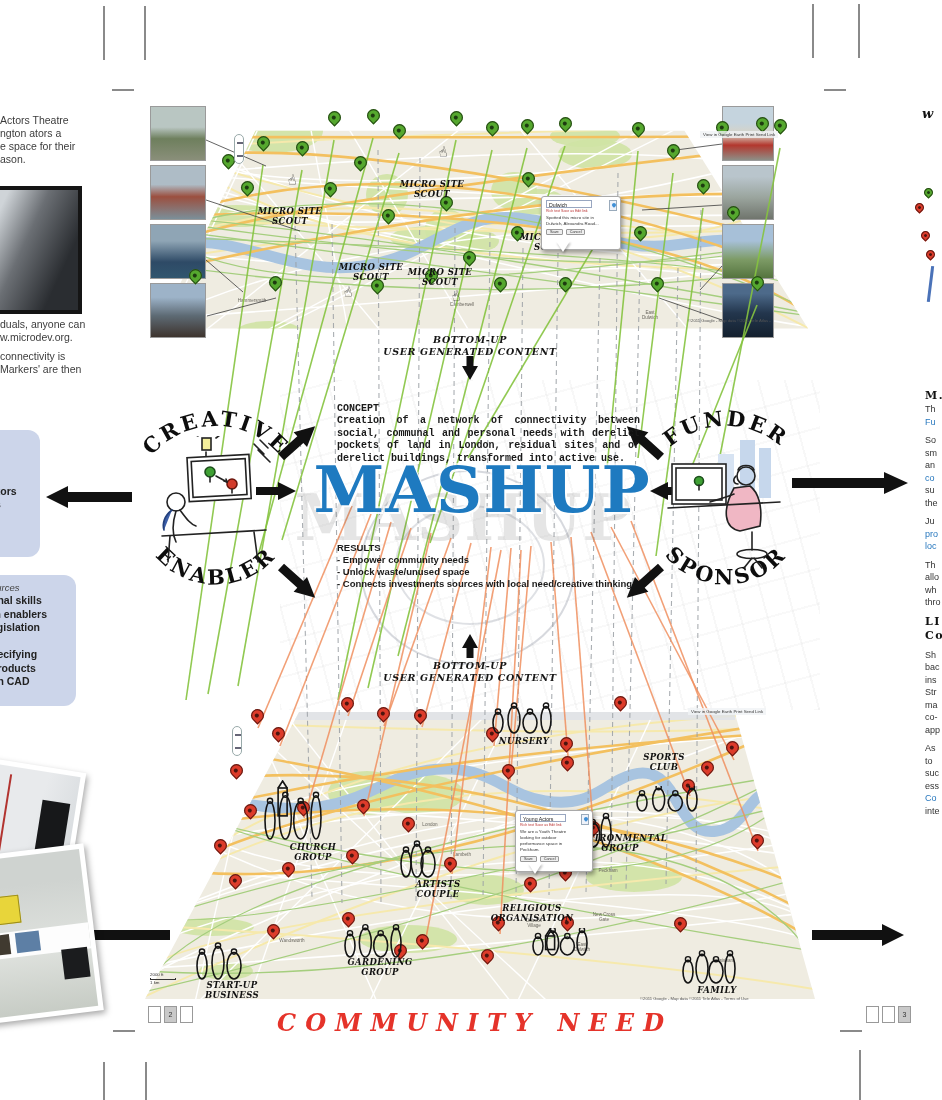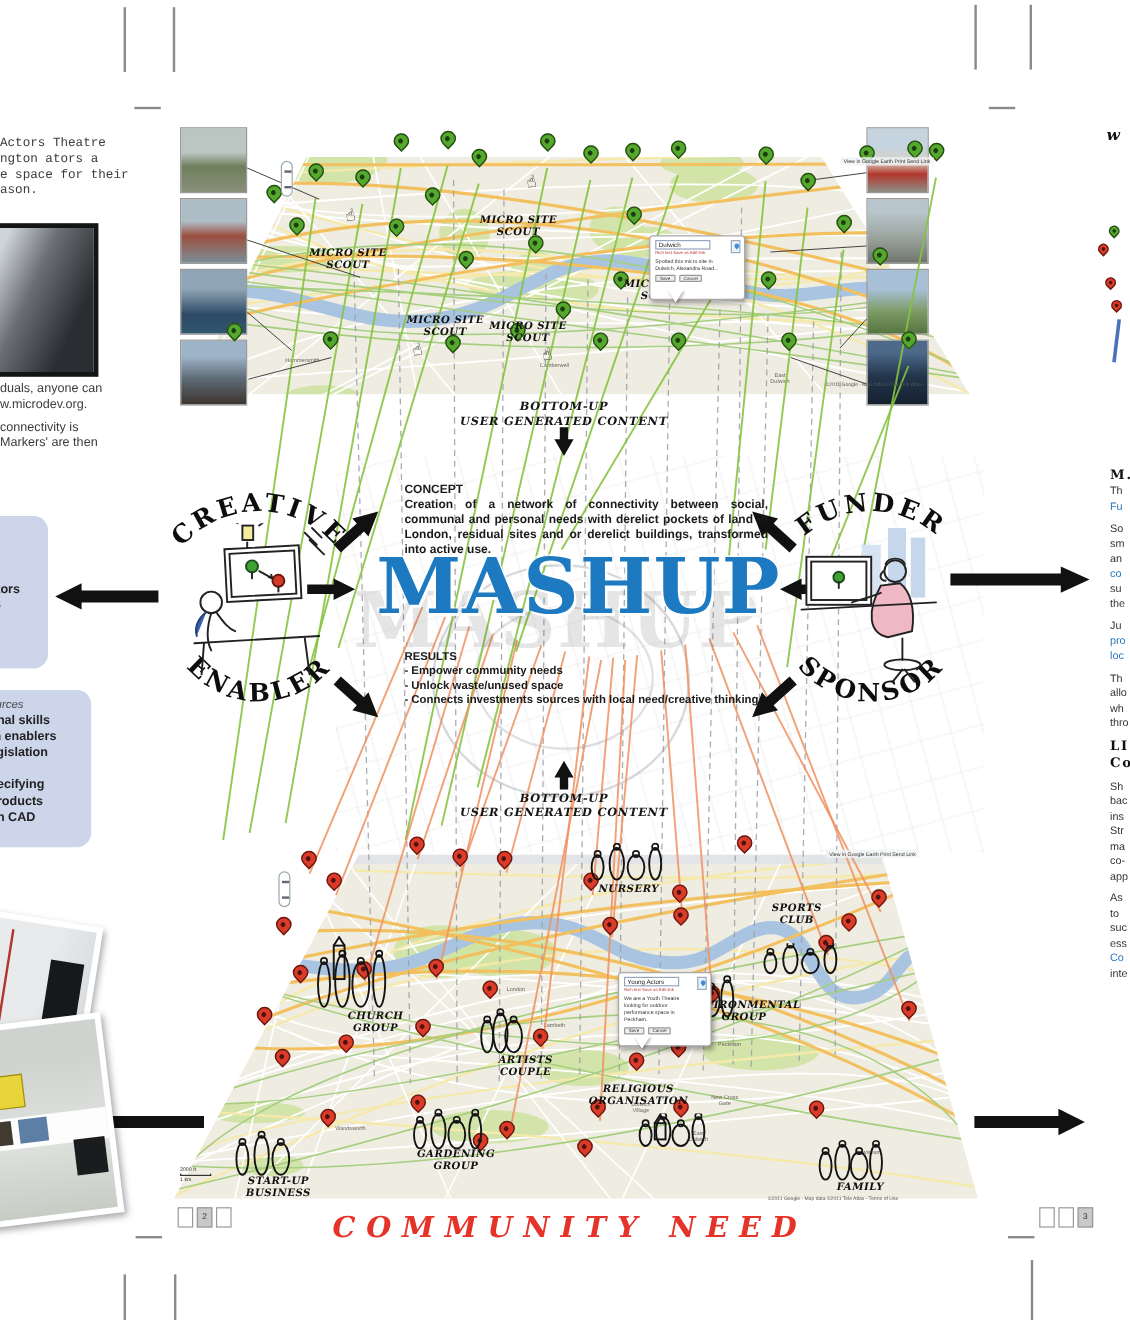--- a/index.html
+++ b/index.html
@@ -70,21 +70,21 @@
     padding:1px 3px;}
   .scalebox{position:absolute;font-size:4.4px;color:#333;z-index:6;line-height:1.3;}
   .scalebar{width:26px;height:2px;border:1px solid #333;border-top:none;}
   .zctl{position:absolute;width:10px;height:30px;background:#fff;border:1px solid #9aa;
     border-radius:5px;z-index:6;}
   .zctl::before{content:"";position:absolute;left:2px;top:7px;width:6px;height:1.5px;background:#667;}
   .zctl::after{content:"";position:absolute;left:2px;top:20px;width:6px;height:1.5px;background:#667;}
   
   .ctext{position:absolute;z-index:8;color:#1a1a1a;font-weight:bold;font-size:10px;
     line-height:1.24;text-align:justify;}
-  #concept{left:337px;top:403px;width:303px;}
+  #concept{left:337px;top:403px;width:303px;font-family:Liberation Mono, monospace;}
   #results{left:337px;top:542px;width:330px;font-size:9.5px;line-height:1.25;text-align:left;}
   #results .item{padding-left:7px;text-indent:-7px;}
   .mashup{position:absolute;left:277px;top:452px;width:410px;text-align:center;
     font-family:"DejaVu Serif",serif;font-weight:bold;font-size:64px;letter-spacing:1px;
     color:#1e7ac0;z-index:8;text-shadow:2px 2px 0 rgba(255,255,255,.9),-2px -2px 0 rgba(255,255,255,.7);}
   .mashup-ghost{position:absolute;left:258px;top:480px;width:410px;text-align:center;
     font-family:"DejaVu Serif",serif;font-weight:bold;font-size:64px;letter-spacing:1px;
     color:#555;opacity:.15;z-index:7;}
   .bup{position:absolute;width:240px;transform:translate(-50%,0);text-align:center;
     font-family:"DejaVu Serif",serif;font-weight:bold;font-style:italic;font-size:9.5px;
@@ -722,21 +722,21 @@
       </div>
     <div class="tb">Rich text  Save as  Edit link</div>
     <div class="bd">We are a Youth Theatre looking for outdoor performance space in Peckham.</div>
     <div class="btns">
       <span class="btn">Save</span>
       <span class="btn">Cancel</span>
     </div>
     <div class="ptail" style="left:12px;bottom:-10px;"></div>
   </div>
 
-  <div class="lp-text" style="top:114px;font-family:Liberation Mono, monospace;">
+  <div class="lp-text" style="top:114px;">
     <div>Actors Theatre</div>
     <div>ngton ators a</div>
     <div>e space for their</div>
     <div>ason.</div>
   </div>
   <div class="lphoto"></div>
   <div class="lp-text" style="top:318px;">
     <div>duals, anyone can</div>
     <div>w.microdev.org.</div>
   </div>

